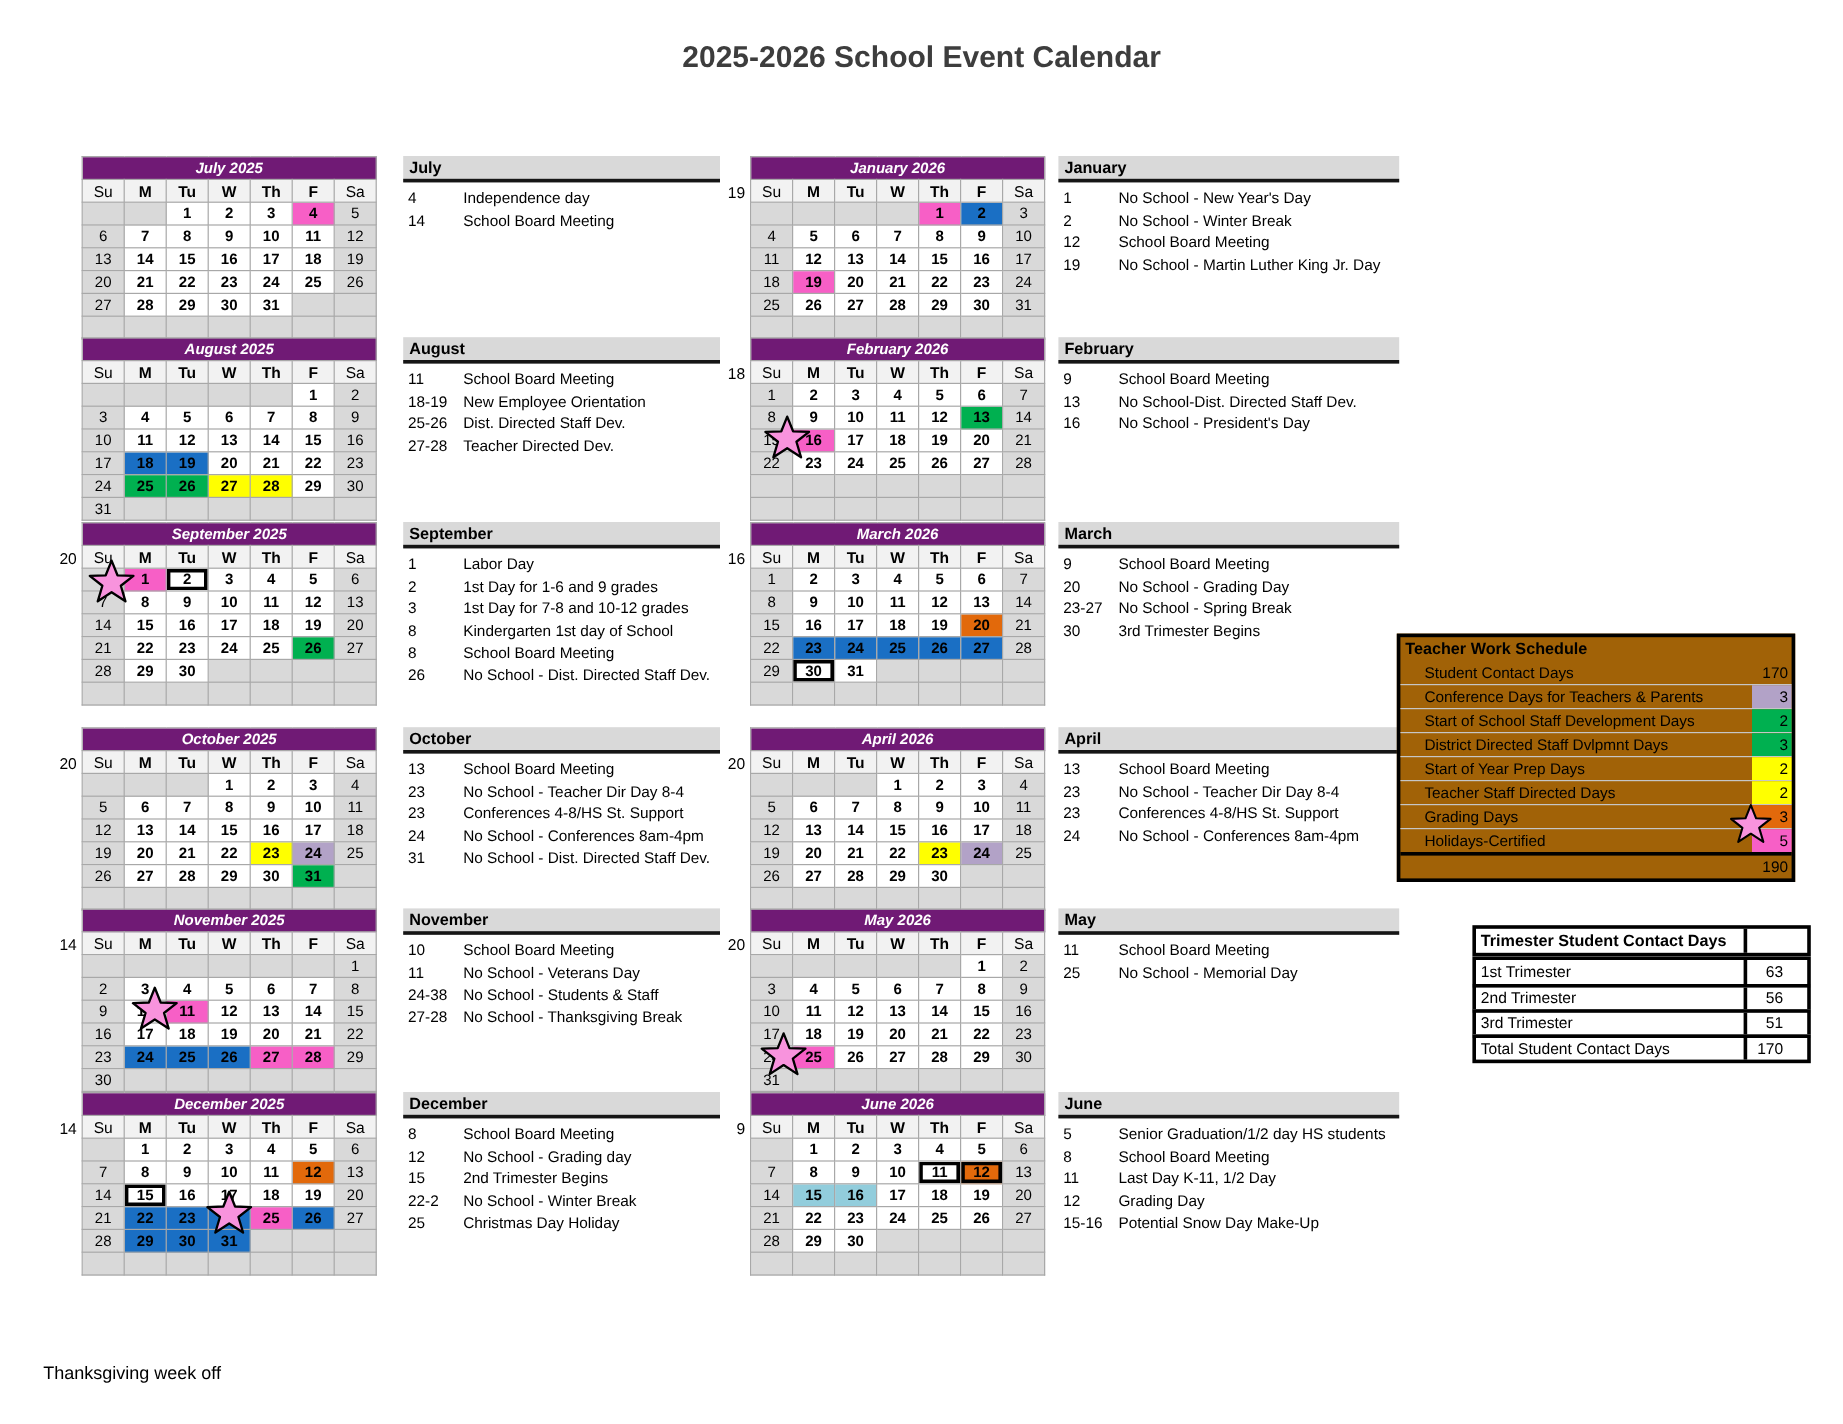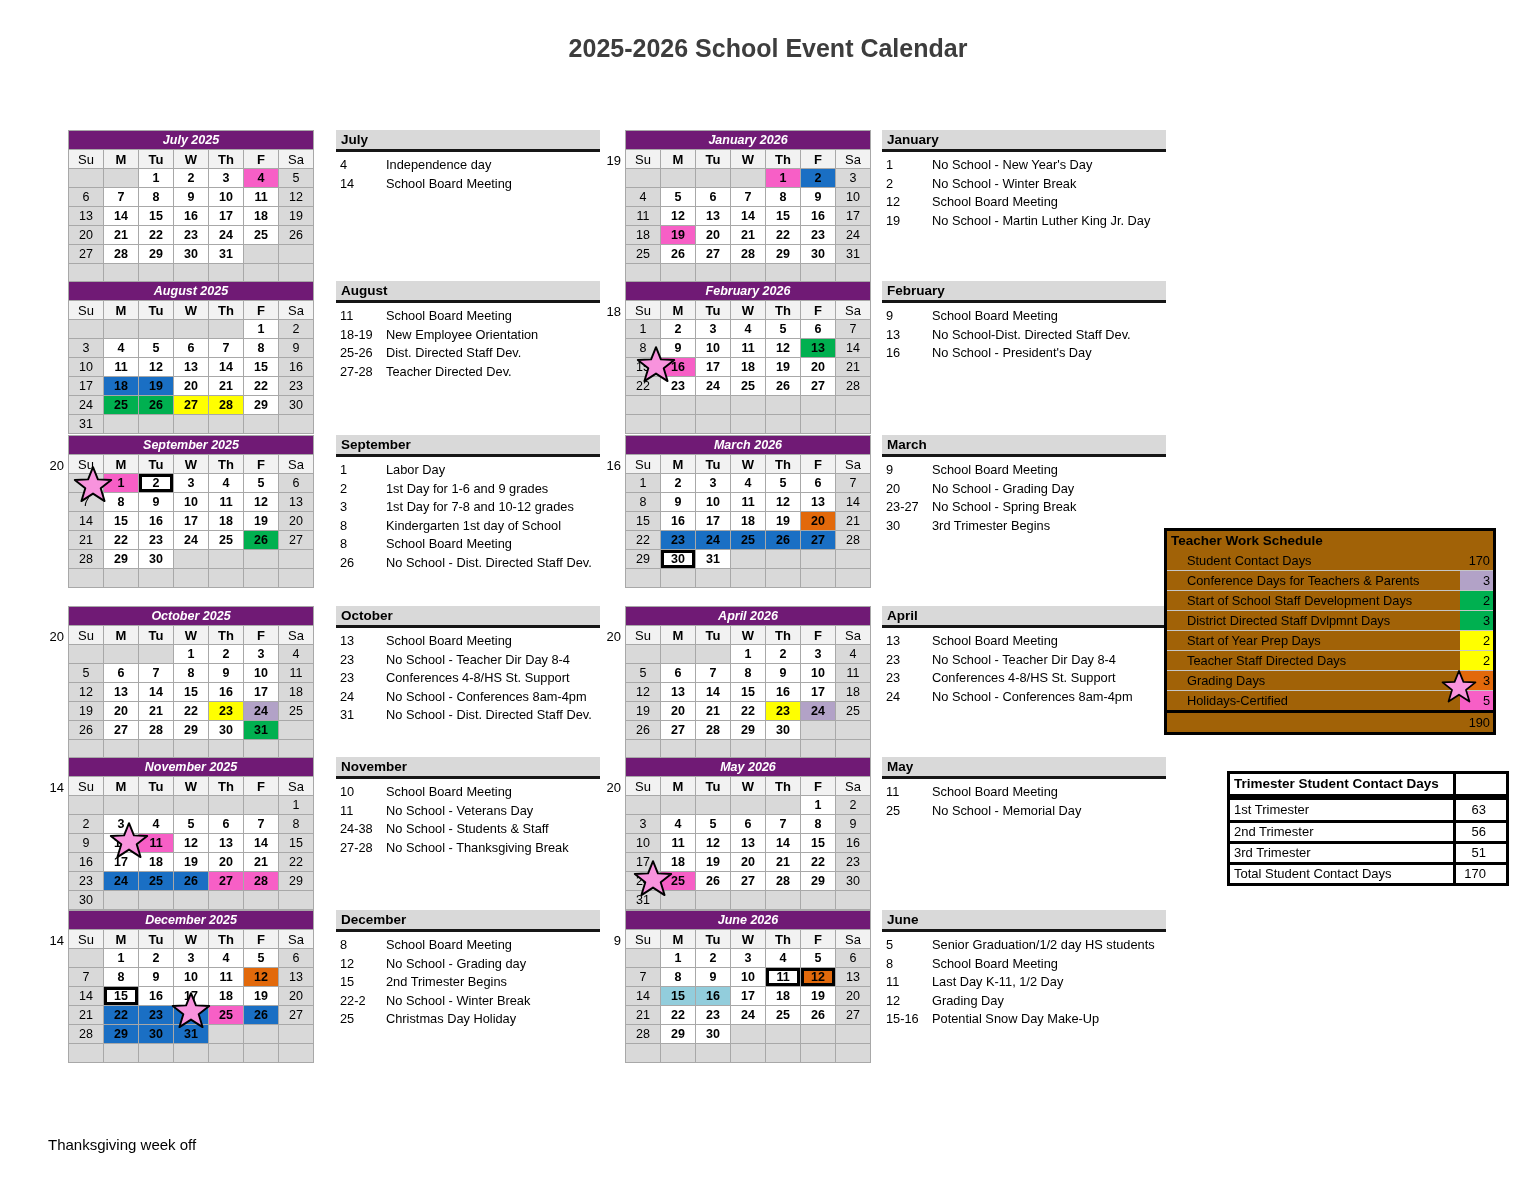--- a/index.html
+++ b/index.html
@@ -65,21 +65,21 @@
 
   
   #trimester{position:absolute;left:1227px;top:755px;width:282px;font-size:13px;margin-top:16px;}
   .tri-row{display:flex;border:3px solid #000;margin-top:-3px;background:#fff;height:18px;
     line-height:18px;}
   .tri-row:first-child{margin-top:0;height:20px;line-height:20px;}
   .tri-label{flex:1;padding-left:4px;}
   .tri-label.hdr{font-weight:bold;font-size:13.5px;}
   .tri-val{width:30px;border-left:3px solid #000;text-align:right;padding-right:20px;flex:none;}
 
-  #footer-note{position:absolute;left:48px;top:1136px;font-size:15px;}
+  #footer-note{position:absolute;left:36px;top:1136px;font-size:15px;}
 
   .star{position:absolute;pointer-events:none;}
 </style>
 </head>
 <body>
 
 <div id="page">
 
 
   <div id="page-title">2025-2026 School Event Calendar</div>

